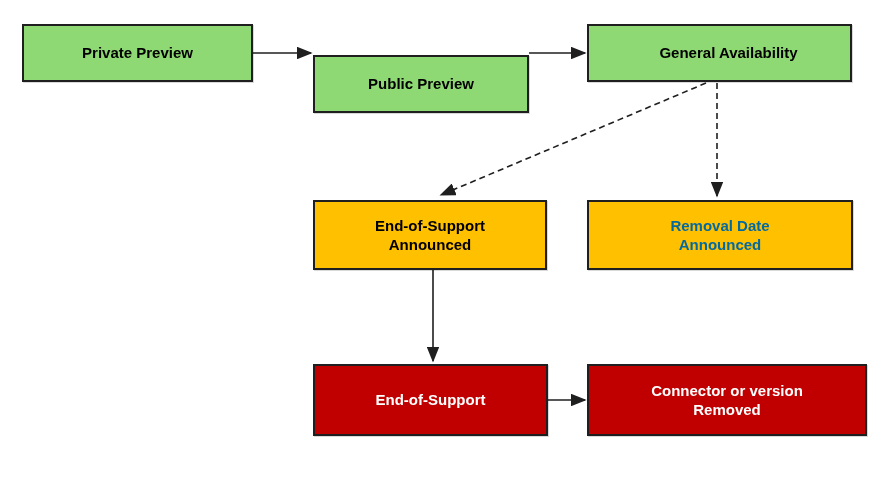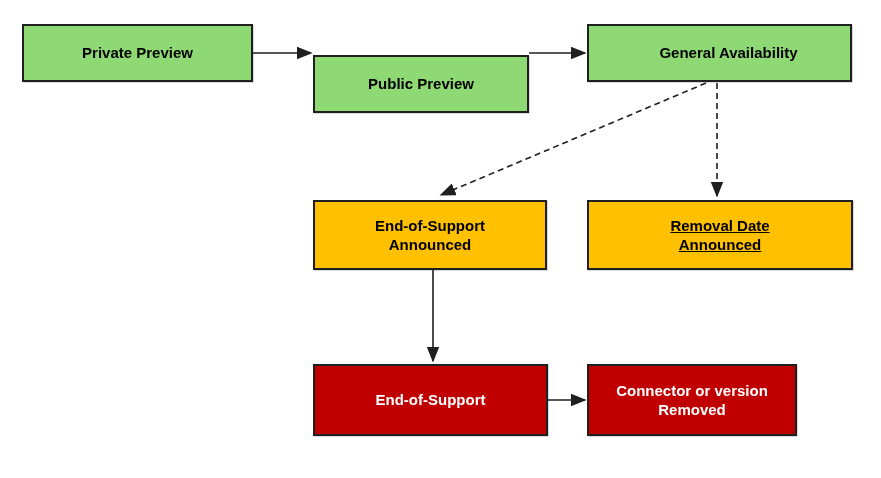--- a/index.html
+++ b/index.html
@@ -35,21 +35,21 @@
     white-space: pre-line;
     box-shadow: 1px 1px 0 rgba(0,0,0,0.15);
   }
   .node span { white-space: pre-line; }
   .n0 { left: 22px;  top: 24px;  width: 231px; height: 58px; }
   .n1 { left: 313px; top: 24px;  width: 216px; height: 58px; margin-top: 31px; }
   .n2 { left: 587px; top: 24px;  width: 265px; height: 58px; padding-left: 18px; }
   .n3 { left: 313px; top: 200px; width: 234px; height: 70px; }
   .n4 { left: 587px; top: 200px; width: 266px; height: 70px; }
   .n5 { left: 313px; top: 364px; width: 235px; height: 72px; }
-  .n6 { left: 587px; top: 364px; width: 210px; height: 72px; }
+  .n6 { left: 587px; top: 364px; width: 280px; height: 72px; }
   .conn { stroke: #1f1f1f; stroke-width: 1.6; fill: none; }
   .dashed { stroke-dasharray: 6 4; }
 </style>
 </head>
 <body>
 
 <div class="canvas">
 
   <svg class="arrow-layer" width="881" height="478" viewBox="0 0 881 478">
     <defs>
@@ -75,21 +75,21 @@
 
   <div class="node n2" style="background-color: rgb(142, 217, 115); color: rgb(0, 0, 0);">
     <span>General Availability</span>
   </div>
 
   <div class="node n3" style="background-color: rgb(255, 192, 0); color: rgb(0, 0, 0);">
     <span>End-of-Support
 Announced</span>
   </div>
 
-  <div class="node n4" style="background-color: rgb(255, 192, 0); color: #000000; text-decoration: underline;">
+  <div class="node n4" style="background-color: rgb(255, 192, 0); color: #0369a1;">
     <span>Removal Date
 Announced</span>
   </div>
 
   <div class="node n5" style="background-color: rgb(192, 0, 0); color: rgb(255, 255, 255);">
     <span>End-of-Support</span>
   </div>
 
   <div class="node n6" style="background-color: rgb(192, 0, 0); color: rgb(255, 255, 255);">
     <span>Connector or version

